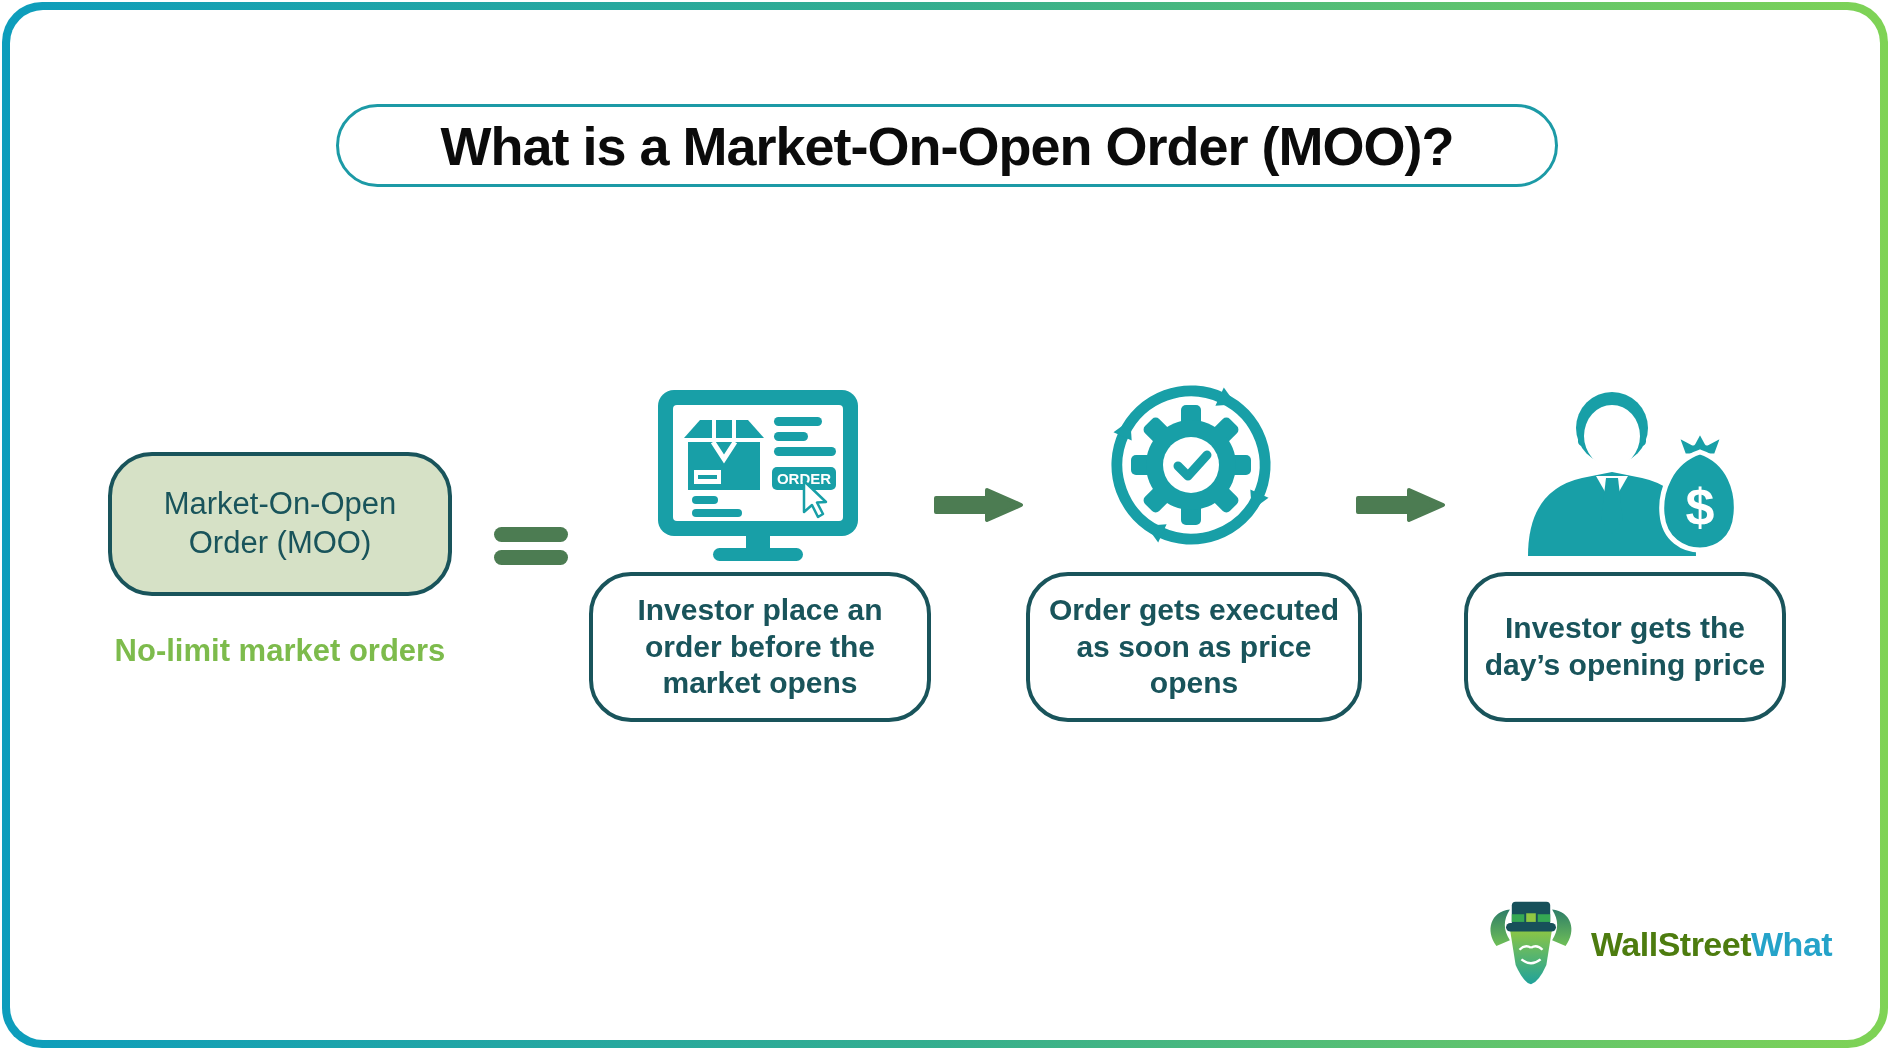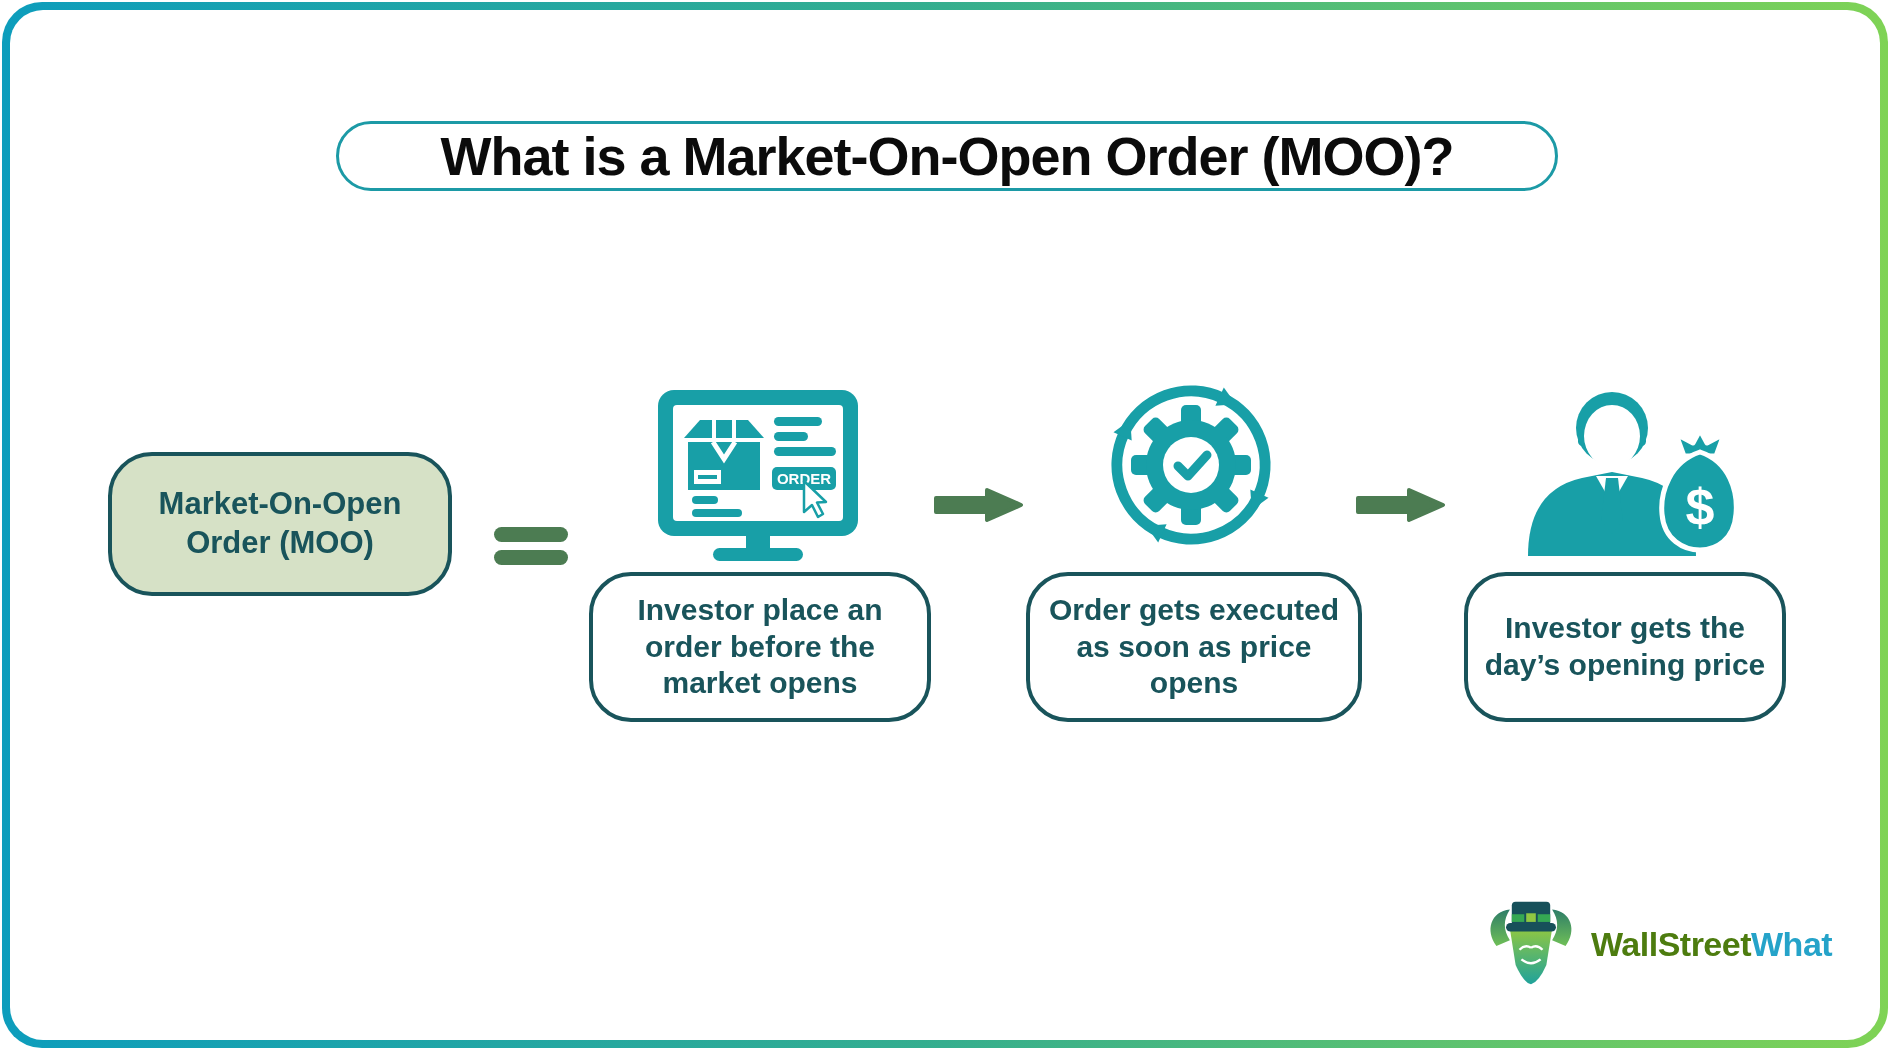--- a/index.html
+++ b/index.html
@@ -4,29 +4,29 @@
 <style>
   html,body{margin:0;padding:0;background:#fff;}
   body{width:1890px;height:1050px;font-family:"Liberation Sans",sans-serif;overflow:hidden;}
   .canvas{position:relative;width:1890px;height:1050px;background:#fff;}
 
   
   .frame{position:absolute;inset:2px;border-radius:40px;
          background:linear-gradient(90deg,#0D9DBC 0%,#35AE8E 50%,#7FD355 100%);}
   .frame-inner{position:absolute;inset:8px;background:#fff;border-radius:33px;}
 
-  .title-pill{position:absolute;left:336px;top:104px;width:1222px;height:70px;
+  .title-pill{position:absolute;left:336px;top:104px;width:1222px;height:83px;
       border:3px solid #1C9AA6;border-radius:47px;display:flex;align-items:center;
       justify-content:center;font-weight:bold;font-size:54px;color:#0b0b0b;
-      letter-spacing:-1px;background:#fff;box-sizing:border-box;margin-top:17px;}
+      letter-spacing:-1px;background:#fff;box-sizing:border-box;}
 
   .concept-box{position:absolute;left:108px;top:452px;width:344px;height:144px;
       background:#D6E1C6;border:4px solid #19545B;border-radius:44px;display:flex;
       align-items:center;justify-content:center;text-align:center;font-size:31px;
-      font-weight:bold;color:#19545B;line-height:1.25;padding:0 12px;box-sizing:border-box;}
+      font-weight:normal;color:#19545B;line-height:1.25;padding:0 12px;box-sizing:border-box;}
   .concept-subtitle{position:absolute;left:88px;top:630px;width:384px;text-align:center;
       font-size:31px;font-weight:bold;color:#7DBB4C;line-height:1.35;}
 
   .equals{position:absolute;left:494px;top:527px;display:flex;flex-direction:column;gap:8px;}
   .equals .bar{width:74px;height:15px;border-radius:8px;background:#4C7C52;}
 
   .caption{position:absolute;border:4px solid #19545B;border-radius:42px;display:flex;
       align-items:center;justify-content:center;text-align:center;font-weight:bold;
       color:#19545B;font-size:30px;line-height:1.23;background:#fff;box-sizing:border-box;
       padding:0 14px;}
@@ -53,20 +53,21 @@
     <div class="frame-inner"></div>
   </div>
 
   <div class="title-pill">
     <span>What is a Market-On-Open Order (MOO)?</span>
   </div>
 
   <div class="concept-box">
     <span>Market-On-Open Order (MOO)</span>
   </div>
+  <div class="concept-subtitle">No-limit market orders</div>
 
   <div class="equals">
     <div class="bar"></div>
     <div class="bar"></div>
   </div>
 
   <div class="icon-monitor">
     <svg width="204" height="176" viewBox="0 0 204 176">
       <g fill="#189FA7">
         <rect x="2" y="2" width="200" height="146" rx="16"></rect>

